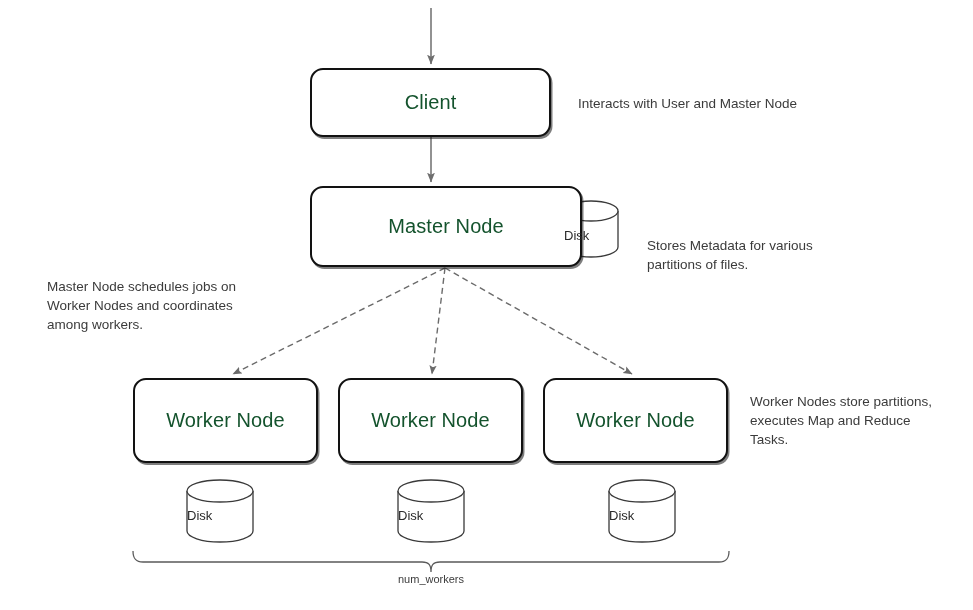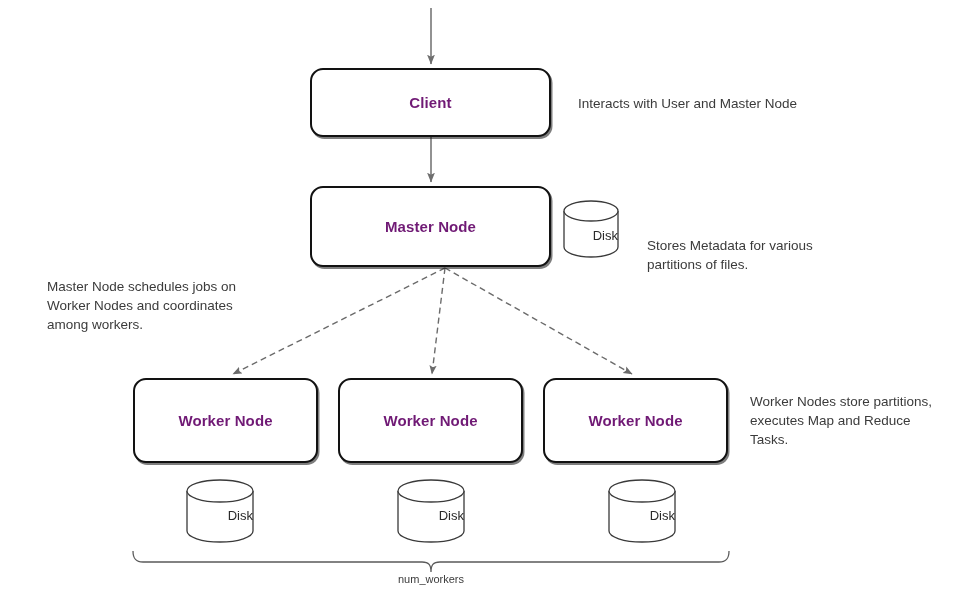--- a/index.html
+++ b/index.html
@@ -31,33 +31,32 @@
     box-sizing: border-box;
     border: 2.6px solid #121212;
     border-radius: 13px;
     background: #ffffff;
     display: flex;
     align-items: center;
     justify-content: center;
     box-shadow: 1.5px 2px 0 0 rgba(20,20,20,0.55);
   }
   .node-label {
-    font-size: 15px;
-    color: #701a75;
+    font-size: 20px;
+    color: #14532d;
     letter-spacing: 0.1px;
     white-space: nowrap;
-    font-weight: bold;
   }
   .disk {
     position: absolute;
   }
   .disk-label {
     position: absolute;
     width: 100%;
-    text-align: right;
+    text-align: left;
     font-size: 13px;
     color: #2a2a2a;
   }
   .annotation {
     position: absolute;
     font-size: 13.5px;
     line-height: 19px;
     color: #3b3b3b;
     white-space: pre-line;
   }
@@ -118,21 +117,21 @@
              C429,562 431,565 431,572
              C431,565 433,562 440,562
              L719,562
              C726,562 729,559 729,551" fill="none" stroke="#5a5a5a" stroke-width="1.3"></path>
   </svg>
 
   <div class="node-box" style="left:310px; top:68px; width:241px; height:69px;">
     <span class="node-label">Client</span>
   </div>
 
-  <div class="node-box" style="left:310px; top:186px; width:241px; height:81px;">
+  <div class="node-box" style="left:310px; top:186px; width:272px; height:81px;">
     <span class="node-label">Master Node</span>
   </div>
 
   <div class="node-box" style="left:133px; top:378px; width:185px; height:85px;">
     <span class="node-label">Worker Node</span>
   </div>
 
   <div class="node-box" style="left:338px; top:378px; width:185px; height:85px;">
     <span class="node-label">Worker Node</span>
   </div>

